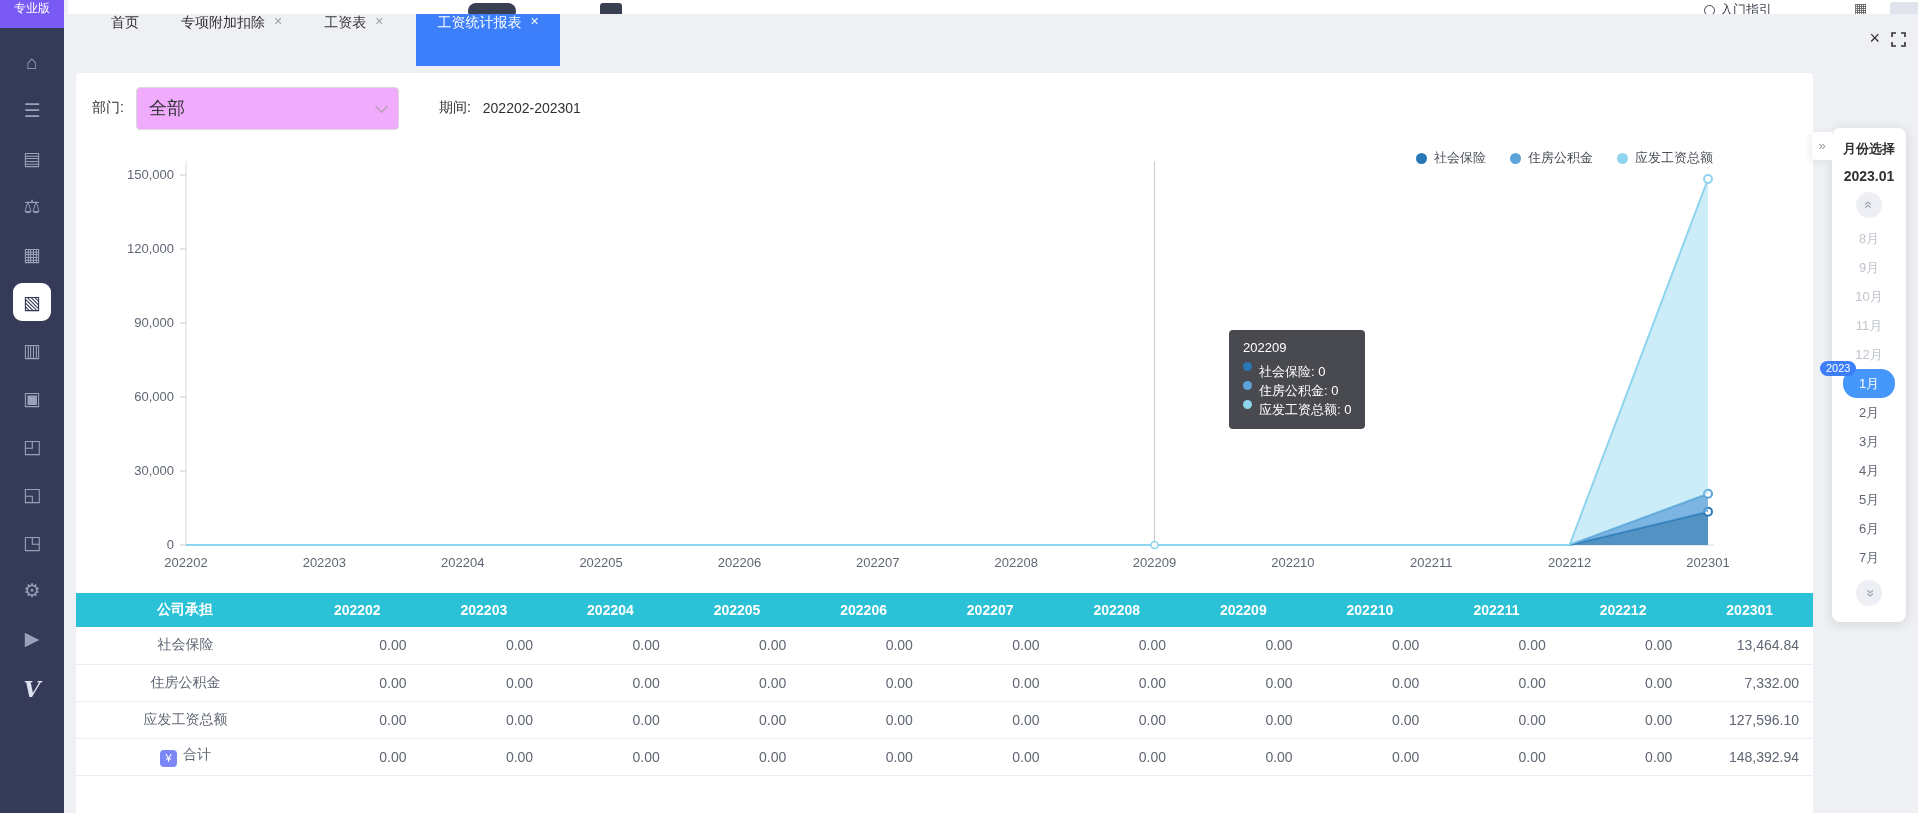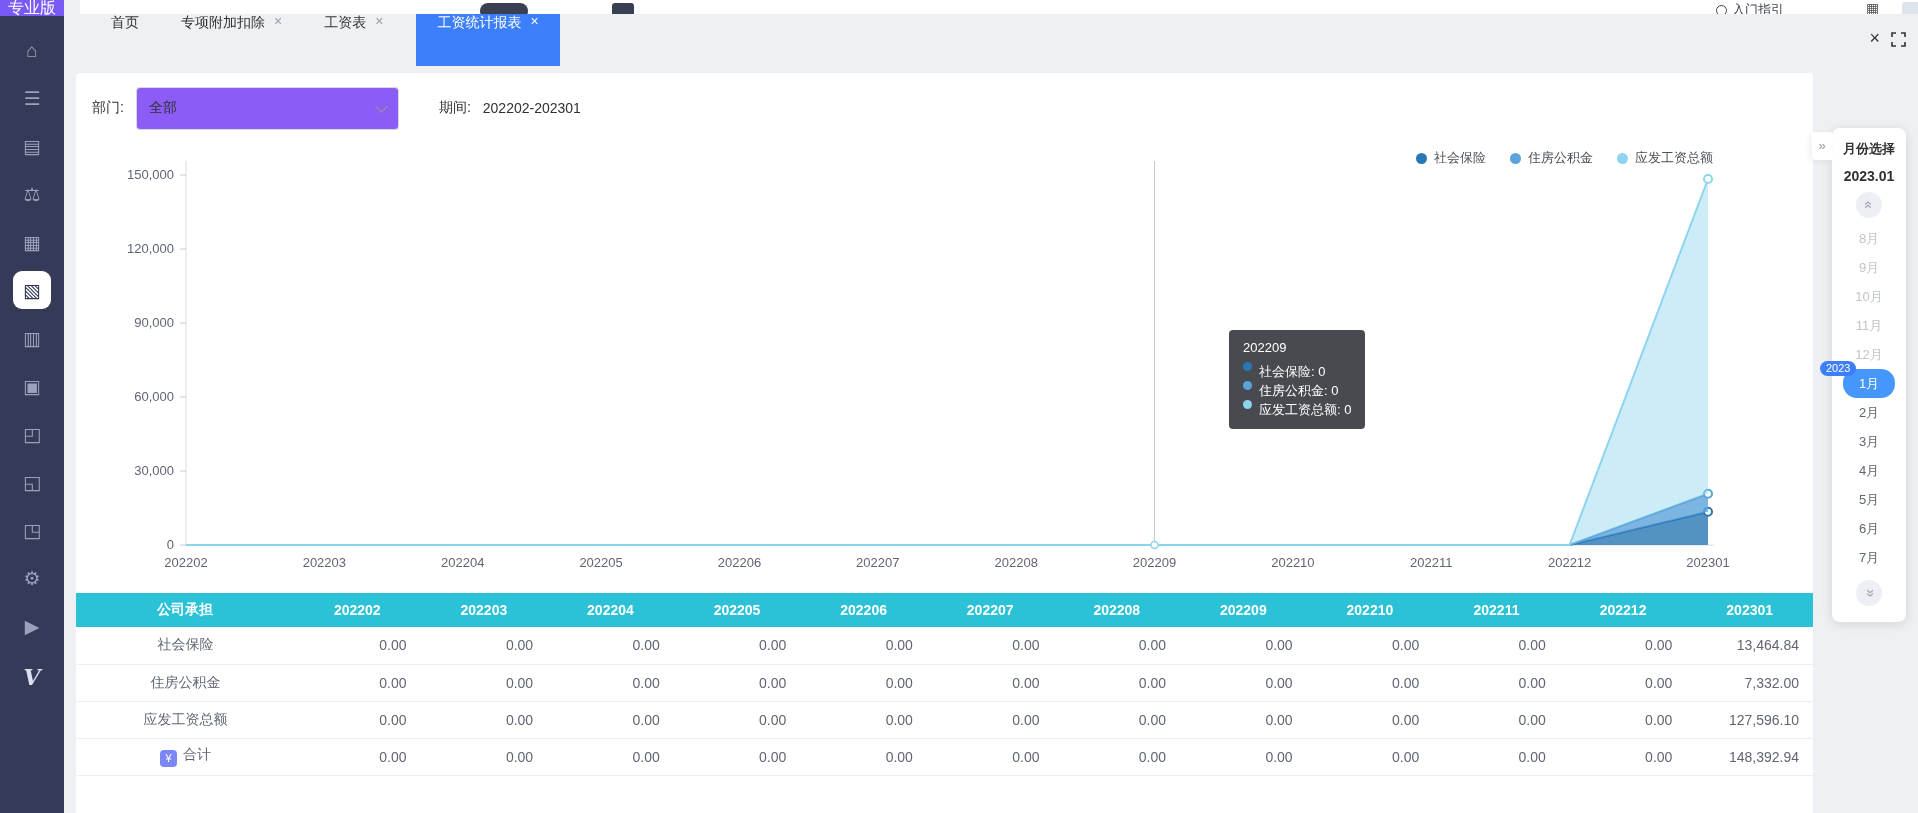--- a/index.html
+++ b/index.html
@@ -5,31 +5,31 @@
   :root{
     --accent:#3d7ffb; --table-header:#2bc1d6; --sidebar-bg:#343a57;
     --edition-badge:#7a5af5; --month-active:#4697fb; --annotation:#e8332a;
   }
   *{box-sizing:border-box;}
   body{margin:0;background:#e8eaef;font-family:"Liberation Sans","DejaVu Sans",sans-serif;}
   .screen{position:relative;width:1918px;height:813px;overflow:hidden;background:#eef0f4;}
 
   
   .sidebar{position:absolute;left:0;top:0;width:64px;height:100%;background:var(--sidebar-bg);z-index:20;}
-  .edition{height:16px;background:var(--edition-badge);color:#fff;font-size:16px;line-height:16px;text-align:center;overflow:hidden;}
+  .edition{height:28px;background:var(--edition-badge);color:#fff;font-size:12px;line-height:16px;text-align:center;overflow:hidden;}
   #sidebar-items{margin-top:10px;}
   .side-item{height:48px;display:flex;align-items:center;justify-content:center;cursor:pointer;}
   .side-glyph{color:#9aa1b9;font-size:19px;line-height:1;}
   .side-item.active .side-glyph{background:#fff;color:#2f3552;width:38px;height:38px;border-radius:9px;display:flex;align-items:center;justify-content:center;}
   .side-logo{margin-top:14px;text-align:center;color:#dde1f0;font-family:"DejaVu Serif",serif;font-style:italic;font-weight:bold;font-size:22px;}
 
   
   .main{position:absolute;left:64px;top:0;right:0;bottom:0;}
 
-  .topstrip{position:absolute;top:0;left:16px;right:0;height:14px;background:#fff;overflow:hidden;}
+  .topstrip{position:absolute;top:0;left:4px;right:0;height:14px;background:#fff;overflow:hidden;}
   .ts-pill{position:absolute;left:400px;top:3px;width:48px;height:16px;border-radius:8px;background:#3a4053;}
   .ts-box{position:absolute;left:532px;top:3px;width:22px;height:16px;border-radius:3px;background:#3a4053;}
   .ts-help{position:absolute;left:1636px;top:1px;display:flex;align-items:center;gap:5px;font-size:13px;color:#3f4450;}
   .ts-help-icon{width:11px;height:11px;border:1.5px solid #3f4450;border-radius:50%;}
   .ts-grid{position:absolute;left:1786px;top:0;font-size:14px;color:#555;line-height:16px;}
   .ts-user{position:absolute;left:1822px;top:2px;width:34px;height:16px;border-radius:3px;background:#dfe3ec;}
 
   .tabbar{position:absolute;top:14px;left:0;right:0;height:52px;background:#eef0f4;display:flex;padding-left:26px;}
   #tabs{display:flex;height:100%;}
   .tab{display:flex;align-items:flex-start;gap:9px;padding:0 21px;font-size:14px;color:#333;cursor:pointer;white-space:nowrap;}
@@ -45,21 +45,21 @@
   .subtab{display:flex;align-items:center;padding:0 18px;font-size:14px;color:#303133;cursor:pointer;border-bottom:2px solid transparent;}
   .subtab.active{color:var(--accent);border-bottom-color:var(--accent);font-weight:bold;}
   .refresh{position:absolute;right:16px;top:0;height:100%;display:flex;align-items:center;gap:5px;color:#5f6673;font-size:14px;cursor:pointer;}
   .refresh-glyph{font-size:16px;line-height:1;}
   .anno{position:absolute;left:108px;top:30px;width:110px;height:150px;pointer-events:none;z-index:5;overflow:visible;}
   .arrow-line{stroke:var(--annotation);}
   .arrow-head{fill:var(--annotation);}
 
   .filters{display:flex;align-items:center;padding:18px 0 0 16px;height:52px;}
   .flabel{font-size:14px;color:#303133;margin-right:12px;}
-  .select{width:263px;height:43px;border:1px solid #d9d9d9;border-radius:4px;display:flex;align-items:center;justify-content:space-between;padding:0 12px;font-size:14px;color:#303133;cursor:pointer;margin-right:40px;background:#8b5cf6;}
+  .select{width:263px;height:43px;border:1px solid #d9d9d9;border-radius:4px;display:flex;align-items:center;justify-content:space-between;padding:0 12px;font-size:18px;color:#303133;cursor:pointer;margin-right:40px;background:#f0abfc;}
   .chev{width:9px;height:9px;border-right:1.5px solid #999;border-bottom:1.5px solid #999;transform:rotate(45deg);margin-top:-4px;}
   .fvalue{font-size:14px;color:#303133;}
 
   .chart-wrap{position:relative;height:440px;margin-top:10px;}
   #chart-svg{position:absolute;left:0;top:0;width:100%;height:100%;}
   .legend{position:absolute;top:14px;right:100px;display:flex;gap:24px;z-index:3;}
   .lg-item{display:flex;align-items:center;gap:7px;font-size:13px;color:#4a4f58;cursor:pointer;}
   .lg-dot{width:11px;height:11px;border-radius:50%;}
   .tooltip{position:absolute;left:1153px;top:195px;background:rgba(52,54,60,.9);color:#fff;border-radius:4px;padding:10px 14px;font-size:13px;z-index:4;pointer-events:none;white-space:nowrap;}
   .tt-title{margin-bottom:7px;}

